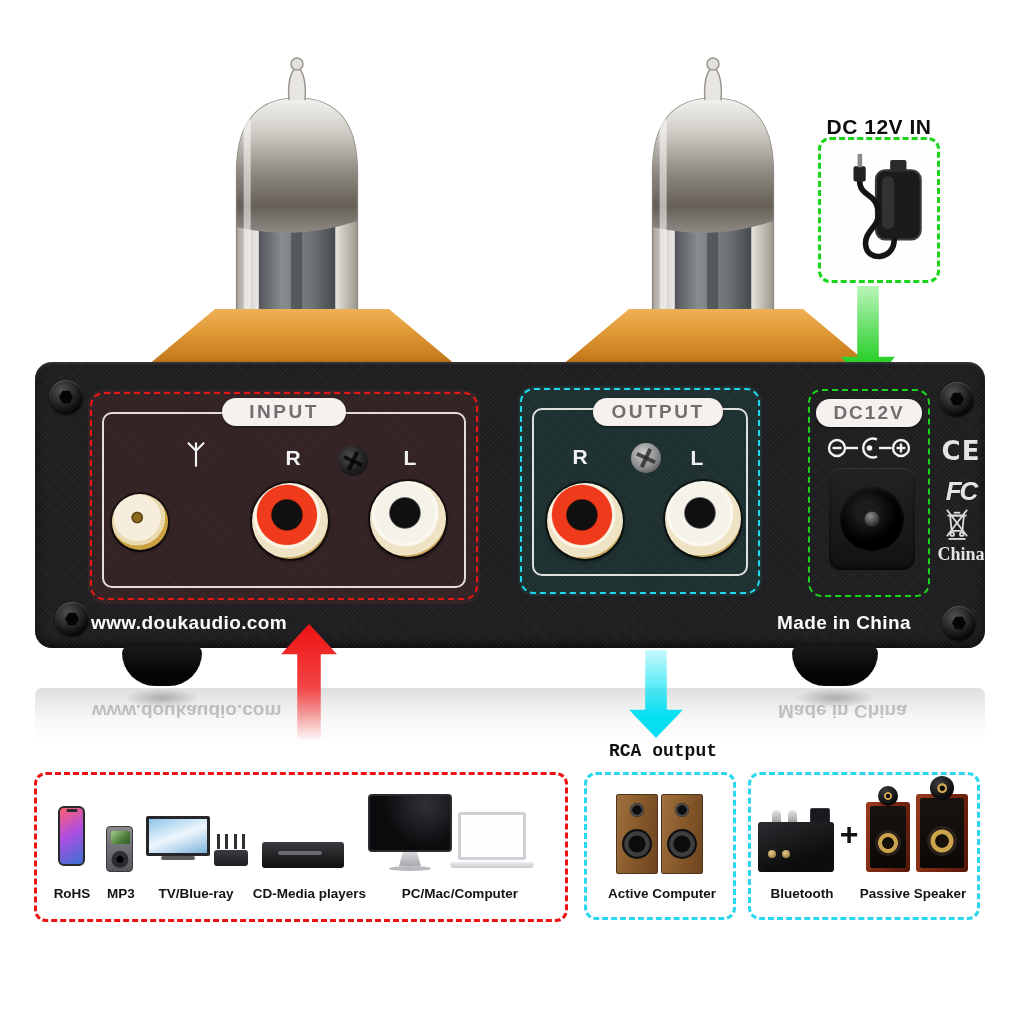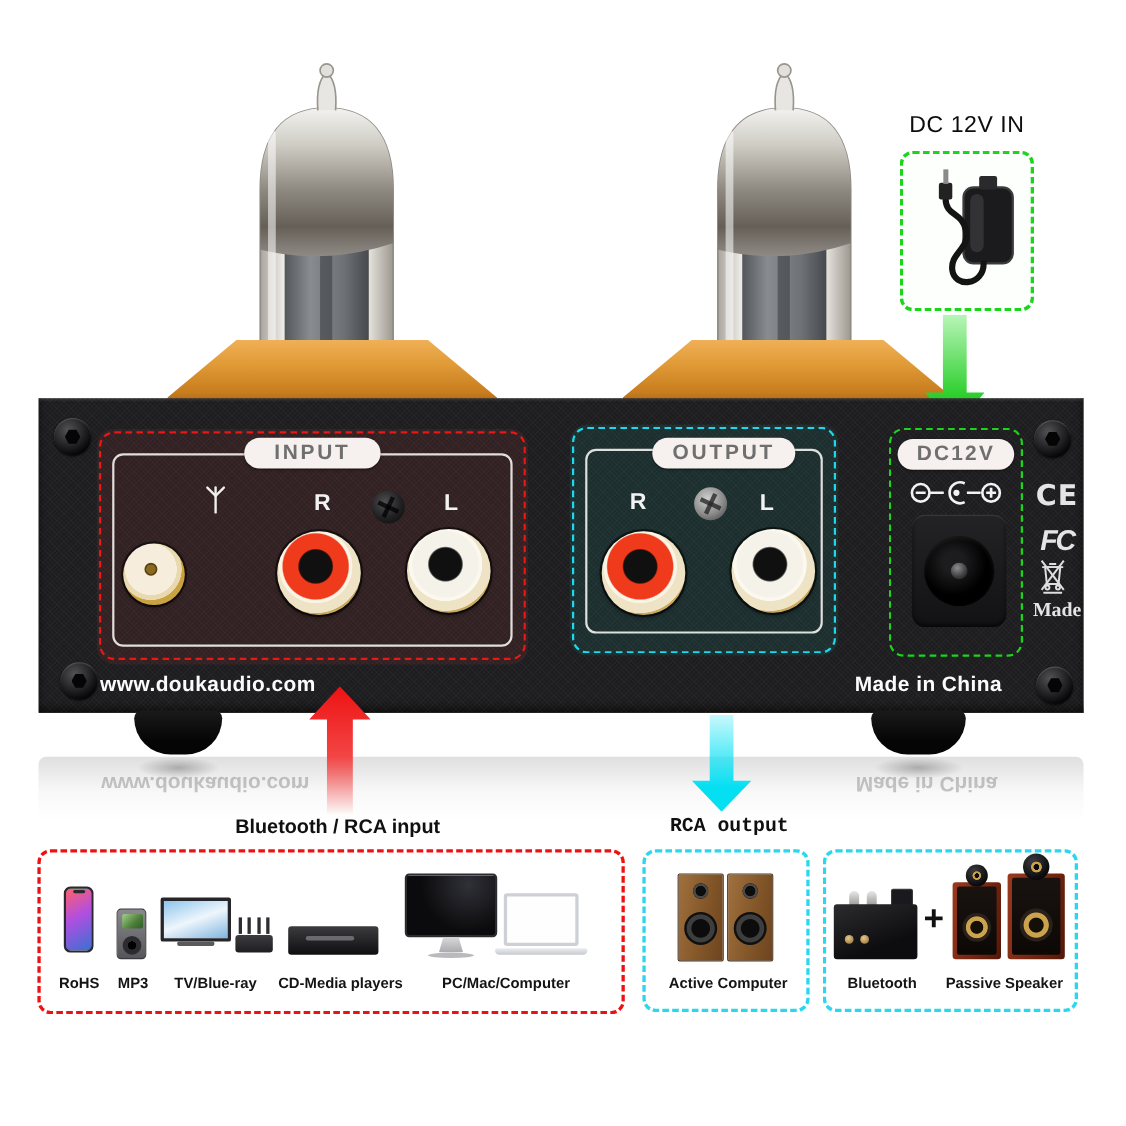--- a/index.html
+++ b/index.html
@@ -13,21 +13,21 @@
   .tube-left{left:226px;top:54px;}
   .tube-right{left:642px;top:54px;}
   .tube-base{position:absolute;width:300px;height:56px;
     background:linear-gradient(180deg,#f0b057 0%,#e09a36 40%,#c87d1f 85%,#b06a16 100%);
     clip-path:polygon(21% 0%,79% 0%,100% 94%,99% 100%,1% 100%,0% 94%);}
   .base-left{left:152px;top:309px;}
   .base-right{left:566px;top:309px;}
 
   
   .amp{position:absolute;left:35px;top:362px;width:950px;height:286px;
-    background:#1d1d1f;border-radius:0;
+    background:#1d1d1f;border-radius:17px;
     box-shadow:inset 0 2px 2px rgba(255,255,255,0.10),inset 0 -4px 8px rgba(0,0,0,0.65);}
   .amp::before{content:'';position:absolute;inset:0;border-radius:7px;pointer-events:none;
     background-image:repeating-linear-gradient(45deg,rgba(255,255,255,0.028) 0 1px,transparent 1px 3px),
                      repeating-linear-gradient(-45deg,rgba(255,255,255,0.022) 0 1px,transparent 1px 3px);}
   .tint{position:absolute;border-radius:16px;}
   .tint-input{left:53px;top:28px;width:392px;height:214px;background:rgba(130,48,48,0.20);}
   .tint-output{left:483px;top:24px;width:244px;height:210px;background:rgba(22,170,160,0.12);}
   .zone{position:absolute;border-radius:14px;}
   .zone-input{left:55px;top:30px;width:388px;height:208px;border:2px dashed #ee1515;}
   .zone-output{left:485px;top:26px;width:240px;height:206px;border:2px dashed #1fd8ee;}
@@ -104,22 +104,22 @@
     clip-path:polygon(50% 0,100% 26%,71% 26%,71% 100%,29% 100%,29% 26%,0 26%);
     background:linear-gradient(180deg,#ee1212 0%,#f34545 55%,rgba(255,130,130,0.04) 100%);}
   .arrow-down-cyan{position:absolute;left:629px;top:650px;width:54px;height:88px;
     clip-path:polygon(30% 0,70% 0,70% 68%,100% 68%,50% 100%,0 68%,30% 68%);
     background:linear-gradient(180deg,rgba(130,242,250,0.45),#04dff2 75%);}
   .arrow-down-green{position:absolute;left:841px;top:286px;width:54px;height:104px;
     clip-path:polygon(30% 0,70% 0,70% 68%,100% 68%,50% 100%,0 68%,30% 68%);
     background:linear-gradient(180deg,#b9f5b9,#2ed02e 70%,#12b912);}
 
   
-  .dc-title{position:absolute;left:814px;top:102px;width:130px;text-align:center;
-    color:#0d0d0d;font-size:21px;font-weight:normal;letter-spacing:0.5px;}
+  .dc-title{position:absolute;left:814px;top:115px;width:130px;text-align:center;
+    color:#0d0d0d;font-size:21px;font-weight:bold;letter-spacing:0.5px;}
   .adapter-box{position:absolute;left:818px;top:137px;width:122px;height:146px;
     border:3px dashed #1bd51b;border-radius:12px;background:#fdfffd;}
 
   
   .callout{position:absolute;color:#101010;font-size:18px;font-weight:bold;text-align:center;}
   .callout-input{left:187px;top:741px;width:240px;}
   .callout-output{left:588px;top:741px;width:150px;font-family:Liberation Mono, monospace;}
 
   
   .srcbox{position:absolute;left:34px;top:772px;width:534px;height:150px;border:3px dashed #ee1111;border-radius:12px;background:#fff;}
@@ -300,42 +300,41 @@
         <path d="M6.5 9 L19.5 9 L18 23.5 L8 23.5 Z"></path>
         <line x1="4" y1="9" x2="22" y2="9"></line>
           <line x1="10" y1="6.3" x2="16" y2="6.3"></line>
         <circle cx="8.5" cy="26.5" r="1.7"></circle>
           <circle cx="17.5" cy="26.5" r="1.7"></circle>
         <line x1="3.5" y1="3.5" x2="22.5" y2="28.5"></line>
           <line x1="22.5" y1="3.5" x2="3.5" y2="28.5"></line>
         <line x1="5" y1="31" x2="21" y2="31"></line>
       </g>
     </svg>
-    <div class="certtxt cert-rohs">Made</div>
+    <div class="certtxt cert-rohs">China</div>
 
     <div class="paneltext website">www.doukaudio.com</div>
     <div class="paneltext madein">Made in China</div>
 
     <div class="hexscrew" style="left:14px;top:18px"></div>
     <div class="hexscrew" style="left:20px;top:240px"></div>
     <div class="hexscrew" style="left:905px;top:20px"></div>
     <div class="hexscrew" style="left:907px;top:244px"></div>
   </div>
 
   <div class="foot foot-left"></div>
   <div class="foot foot-right"></div>
   <div class="refl-bar"></div>
   <div class="refl-foot" style="left:124px;top:688px;width:76px"></div>
   <div class="refl-foot" style="left:794px;top:688px;width:82px"></div>
   <div class="refl-text" style="left:92px;top:700px">www.doukaudio.com</div>
   <div class="refl-text" style="left:778px;top:700px">Made in China</div>
 
   <div class="arrow-up-red"></div>
   <div class="arrow-down-cyan"></div>
-  <div class="callout callout-input">Bluetooth / RCA input</div>
   <div class="callout callout-output">RCA output</div>
 
   <div class="srcbox"></div>
   <div class="abs ic-phone"></div>
   <div class="abs ic-mp3">
       <div class="scr"></div>
       <div class="whl"></div>
     </div>
   <div class="abs ic-tv">
       <div class="stand"></div>

